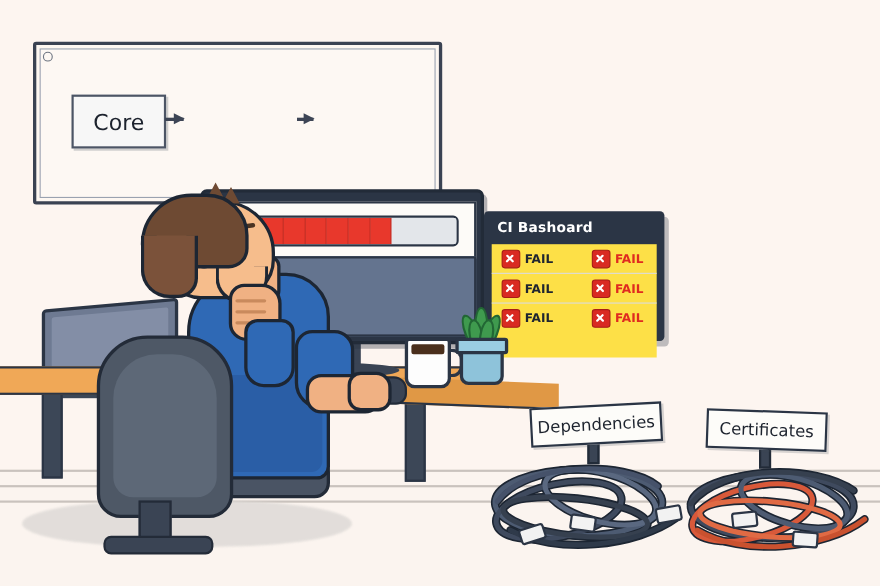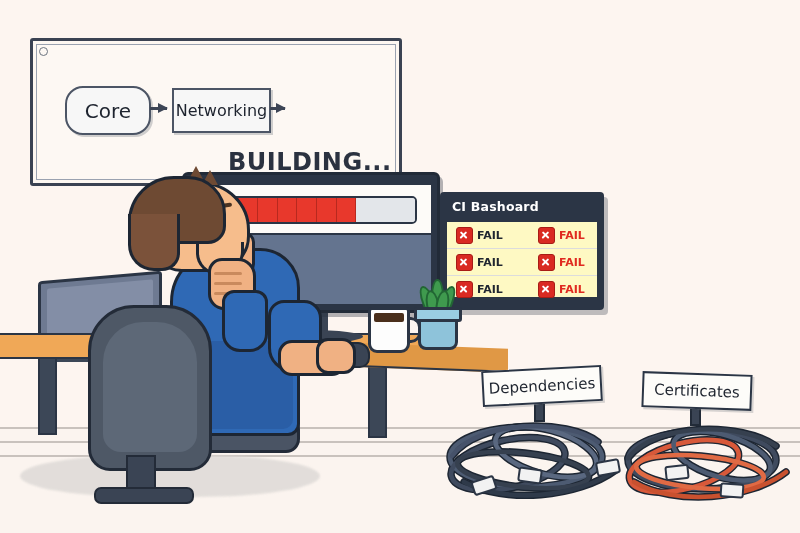--- a/index.html
+++ b/index.html
@@ -16,21 +16,21 @@
   .wb-frame{position:absolute;inset:0;border:3px solid #3a4252;border-radius:3px;background:#fdf7f1;}
   .wb-inner{position:absolute;left:6px;top:6px;right:6px;bottom:6px;border:1.5px solid #9aa2b0;background:#fdf8f3;}
   .wb-corner{position:absolute;left:9px;top:9px;width:7px;height:7px;border:1.5px solid #6c7480;border-radius:50%;background:#fdf8f3;}
 
   .node{
     position:absolute;background:#f7f7f7;border:2px solid #4c5565;
     display:flex;align-items:center;justify-content:center;
     color:#1d232e;font-family:"DejaVu Sans",sans-serif;
     box-shadow:2px 2px 0 rgba(70,78,92,.25);
   }
-  #node-core{left:65px;top:86px;width:82px;height:45px;font-size:20px;border-radius:18px;}
+  #node-core{left:65px;top:86px;width:82px;height:45px;font-size:20px;}
   #node-net{left:172px;top:88px;width:95px;height:41px;font-size:16px;}
   #node-ui{left:288px;top:86px;width:82px;height:45px;font-size:22px;}
 
   .arrow{position:absolute;height:2.5px;background:#3d4555;}
   .arrow:after{
     content:"";position:absolute;right:-1px;top:-4.5px;
     border-left:10px solid #3d4555;
     border-top:5.5px solid transparent;border-bottom:5.5px solid transparent;
   }
   #arrow-1{left:150px;top:107px;width:17px;}
@@ -66,21 +66,21 @@
   .pseg{height:100%;background:#e8382c;border-right:1.5px solid #b8291f;box-sizing:border-box;}
   #monitor-stand{position:absolute;left:290px;top:307px;width:38px;height:26px;background:#3a4454;}
   #monitor-base{position:absolute;left:255px;top:330px;width:108px;height:13px;
     background:#3a4454;border-radius:50%;}
 
   
   #ci-panel{position:absolute;left:440px;top:192px;width:164px;height:118px;
     background:#2b3545;border-radius:4px;box-shadow:4px 5px 0 rgba(45,54,70,.3);}
   #ci-title{position:absolute;left:12px;top:7px;font-size:12.5px;font-weight:bold;color:#fff;
     font-family:"DejaVu Sans",sans-serif;letter-spacing:.2px;}
-  #ci-body{position:absolute;left:7px;top:30px;width:150px;height:75px;background:#fef9c3;}
+  #ci-body{position:absolute;left:7px;top:30px;width:150px;height:103px;background:#fde047;}
   .ci-row{position:relative;height:26px;border-bottom:1px solid #dcdcdc;display:flex;align-items:center;}
   .ci-row:last-child{border-bottom:none;}
   .ci-cell{display:flex;align-items:center;gap:4px;}
   .ci-cell.left{width:78px;padding-left:9px;}
   .ci-cell.right{padding-left:4px;}
   .xicon{width:15px;height:15px;background:#d92a22;border:1.5px solid #a71c16;border-radius:3px;
     position:relative;flex:none;}
   .xicon:before,.xicon:after{content:"";position:absolute;left:1.5px;top:6px;width:9px;height:2.4px;
     background:#fff;border-radius:1px;}
   .xicon:before{transform:rotate(45deg);}
@@ -218,26 +218,22 @@
 
   <div id="whiteboard">
     <div class="wb-frame"></div>
     <div class="wb-inner"></div>
     <div class="wb-corner"></div>
   </div>
   <div class="node" id="node-core">
     <span>Core</span>
   </div>
   <div class="arrow" id="arrow-1"></div>
-  <div class="node" id="node-net">
-    <span>Networking</span>
-  </div>
   <div class="arrow" id="arrow-2"></div>
 
-  <div id="building-text">BUILDING...</div>
 
   <div id="chair-arm"></div>
   <div id="chair-seat"></div>
 
   <div id="laptop-lid">
     <div id="laptop-screen"></div>
   </div>
   <div id="laptop-base"></div>
 
   <div id="desk-brace"></div>

